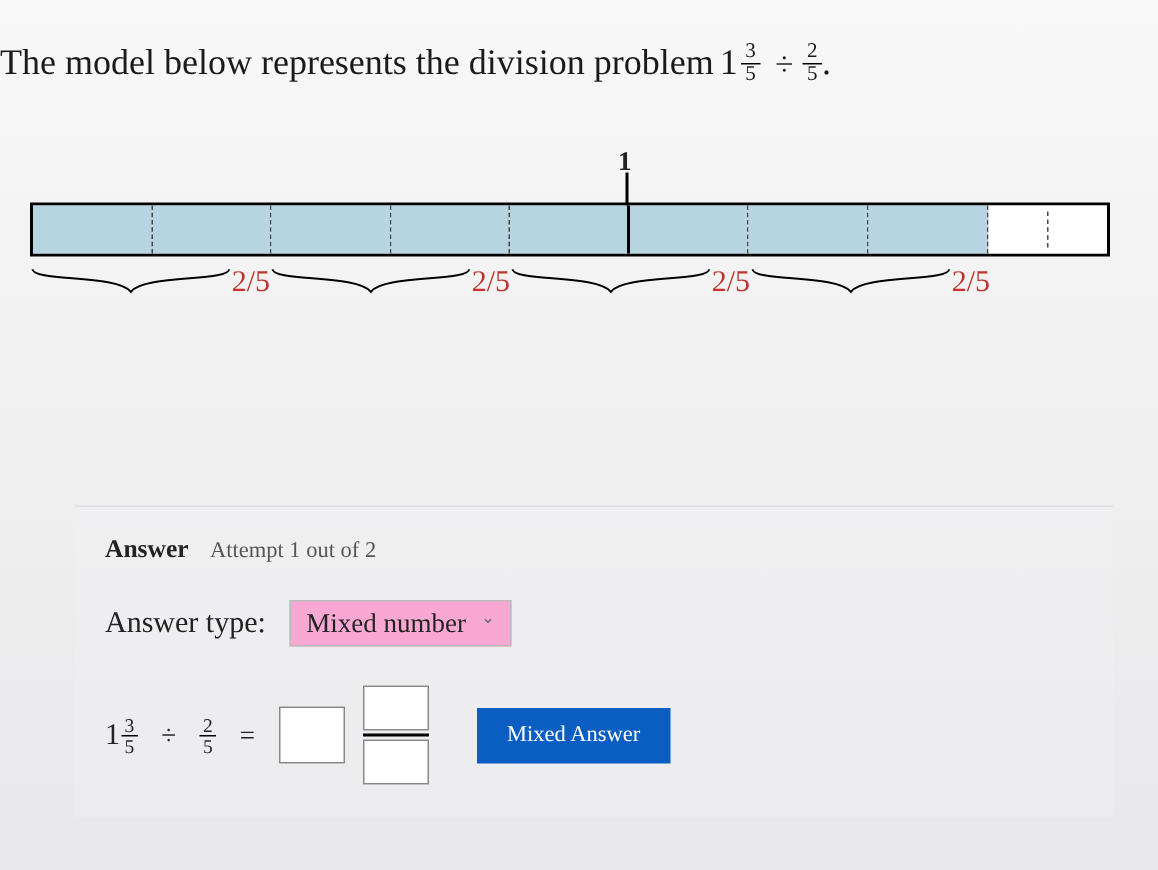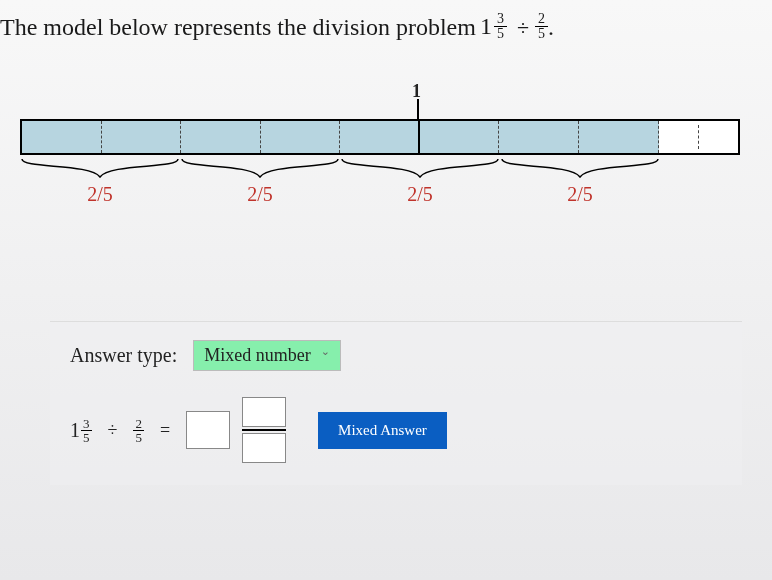--- a/index.html
+++ b/index.html
@@ -6,24 +6,24 @@
     body {
       font-family: Georgia, 'Times New Roman', serif;
       background: linear-gradient(180deg, #f8f8f8 0%, #e8e8ea 100%);
       width: 772px;
       height: 580px;
       overflow: hidden;
       color: #222;
     }
     .problem-text {
       font-size: 24px;
-      padding: 12px 8px 0 0;
+      padding: 28px 8px 0 0;
       color: #1a1a1a;
       display: flex;
-      align-items: flex-end;
+      align-items: center;
       flex-wrap: wrap;
     }
     .mixed-number { display: inline-flex; align-items: center; margin: 0 4px; }
     .whole { font-size: 24px; margin-right: 2px; }
     .fraction {
       display: inline-flex;
       flex-direction: column;
       align-items: center;
       font-size: 14px;
       line-height: 1;
@@ -65,21 +65,21 @@
     }
     .segment { height: 100%; position: relative; }
     .segment.shaded { background: #b7d5e0; }
     .segment.unshaded { background: #fff; }
     .seg-border { border-right: 1.5px dashed #444; }
     .seg-border.solid { border-right: 2px solid #000; }
     .brace-group {
       position: absolute;
       top: 46px;
       display: flex;
-      flex-direction: column;
+      flex-direction: row;
       align-items: center;
     }
     .brace-svg { width: 100%; height: 22px; }
     .brace-label {
       color: #c0332b;
       font-family: 'Times New Roman', serif;
       font-size: 20px;
       margin-top: 4px;
     }
 
@@ -99,21 +99,21 @@
     .answer-type-row {
       font-size: 20px;
       margin-bottom: 26px;
       display: flex;
       align-items: center;
       gap: 16px;
     }
     .answer-type-select {
       display: inline-flex;
       border: 1px solid #bbb;
-      background: #86efac;
+      background: #f9a8d4;
       padding: 4px 10px;
       font-size: 18px;
       font-family: Georgia, serif;
       cursor: pointer;
       gap: 10px;
     }
     .chevron { font-size: 11px; color: #666; }
     .equation-row {
       display: flex;
       align-items: center;
@@ -218,20 +218,24 @@
   </div>
   <div class="brace-group" style="left:480px;width:160px">
     <svg class="brace-svg" viewBox="0 0 160 22">
         <path d="M2 2 C2 12, 70 6, 80 20 C90 6, 158 12, 158 2" fill="none" stroke="#000" stroke-width="1.5"></path>
       </svg>
     <div class="brace-label">2/5</div>
   </div>
 </div>
 
 <div class="answer-section">
+  <div class="answer-header">
+    <b>Answer</b>
+    <span class="attempt">Attempt 1 out of 2</span>
+  </div>
 
   <div class="answer-type-row">
     <span>Answer type:</span>
     <div class="answer-type-select">
       <span>Mixed number</span>
       <span class="chevron">⌄</span>
     </div>
   </div>
 
   <div class="equation-row">

